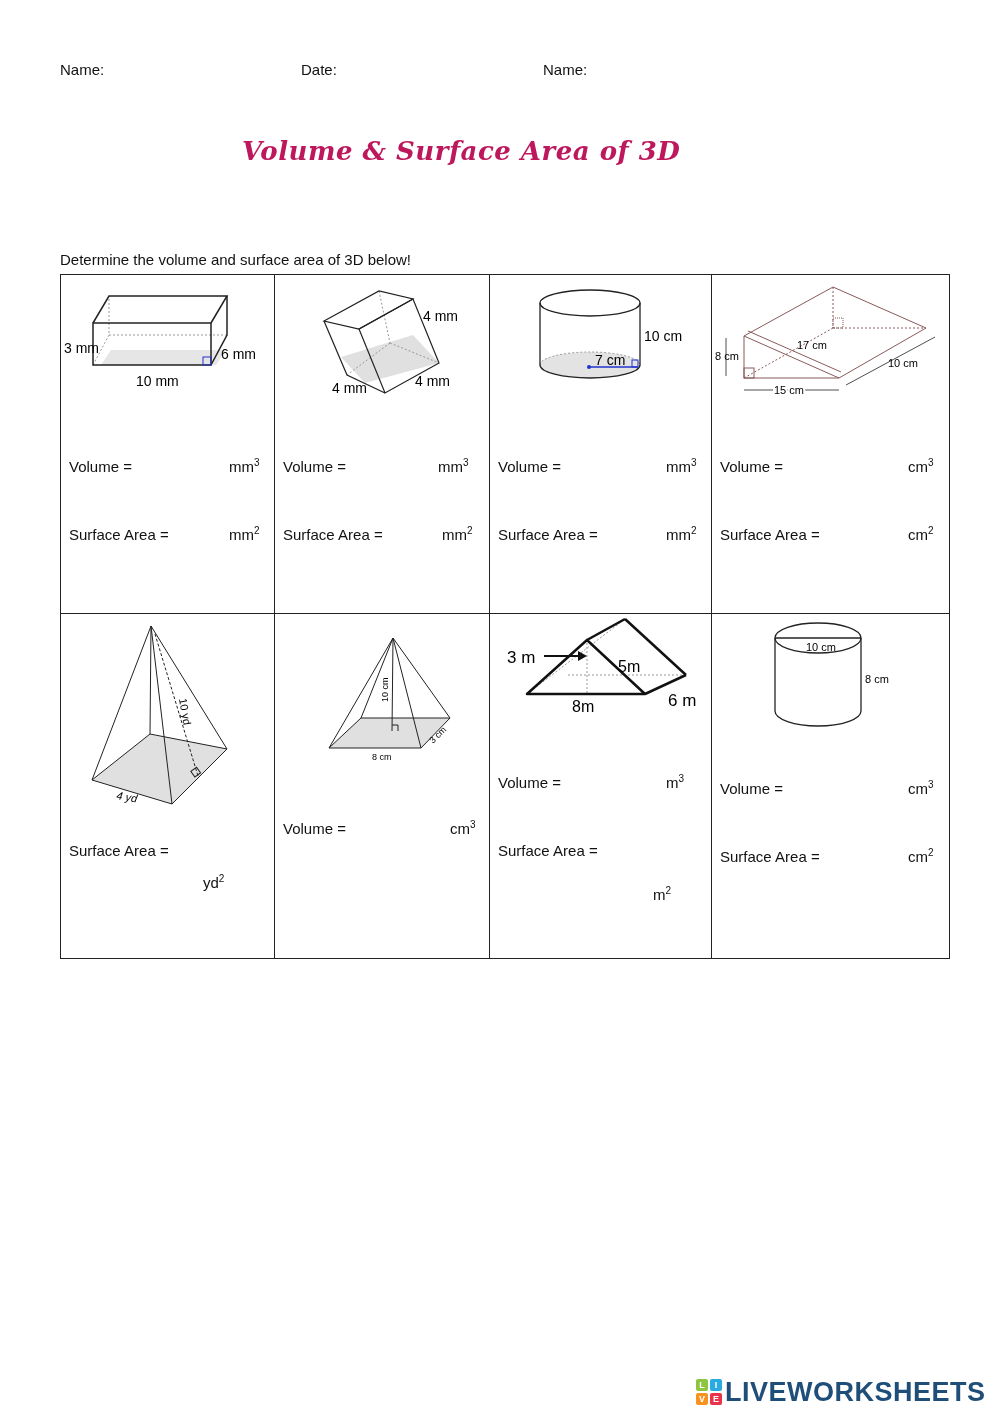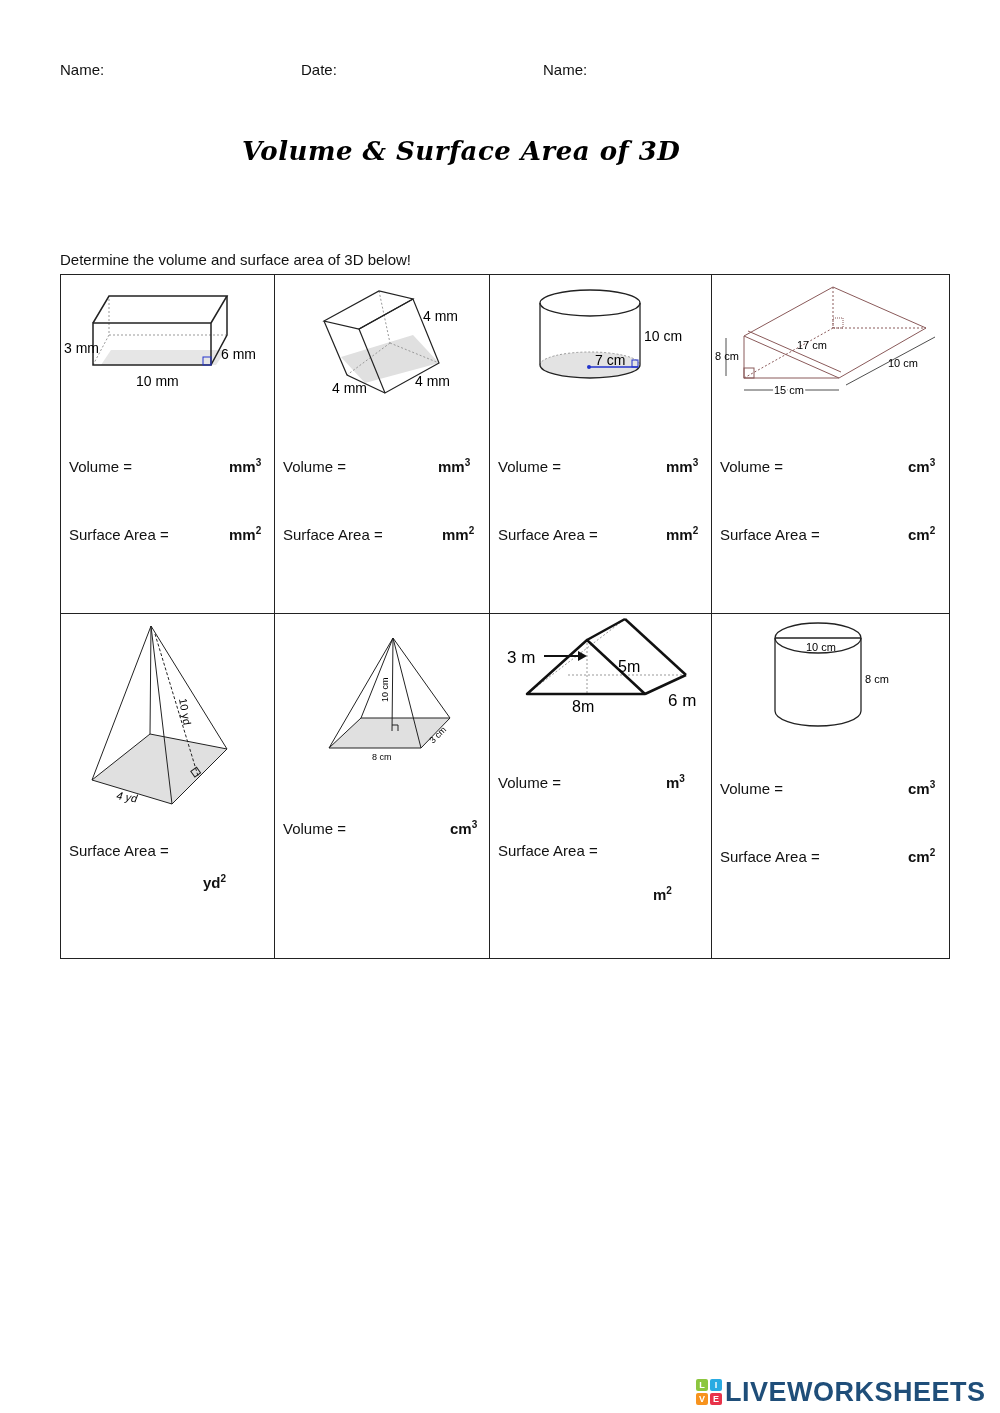--- a/index.html
+++ b/index.html
@@ -1,26 +1,26 @@
 <!DOCTYPE html>
 <html><head>
 <meta charset="utf-8">
 <style>
   html, body { margin:0; padding:0; background:#fff; }
   body { width:1000px; height:1413px; position:relative; overflow:hidden;
          font-family:"Liberation Sans", "DejaVu Sans", sans-serif; color:#111; }
   .hdr { position:absolute; top:61px; font-size:15px;text-align:right; }
   .title { position:absolute; top:136px; left:242px; font-family:"DejaVu Serif", serif;
-           font-weight:bold; font-size:26px; letter-spacing:0.5px; font-style:italic; color:#000000; }
+           font-weight:bold; font-size:26px; letter-spacing:0.5px; font-style:italic; color:#be185d; }
   .instr { position:absolute; top:239px; left:60px; font-size:15px;margin-top:12px; }
   table.grid { position:absolute; top:274px; left:60px; border-collapse:collapse; }
   table.grid td { border:1px solid #222; vertical-align:top; position:relative; padding:0; }
   .fig { position:absolute; left:0; top:0; }
   .lbl { position:absolute; font-size:15px; white-space:nowrap; }
-  .unit { position:absolute; font-size:15px; white-space:nowrap;font-weight:bold; }
+  .unit { position:absolute; font-size:15px; white-space:nowrap; }
   .unit sup { font-size:10px; vertical-align:6px; line-height:0; }
   .brand { position:absolute; left:696px; top:1378px; height:28px; display:flex; align-items:center; }
   .tiles { display:grid; grid-template-columns:12px 12px; grid-template-rows:12px 12px; gap:2px; margin-right:3px; }
   .tile { font-size:9px; font-weight:bold; color:#fff; text-align:center; line-height:12px; border-radius:2px; }
   .brand-text { font-size:27px; font-weight:bold; color:#1f4e79; letter-spacing:0.5px; font-family:"Liberation Sans", sans-serif; }
   svg text { font-family:"Liberation Sans", sans-serif; }
 </style>
 </head>
 <body>
 

